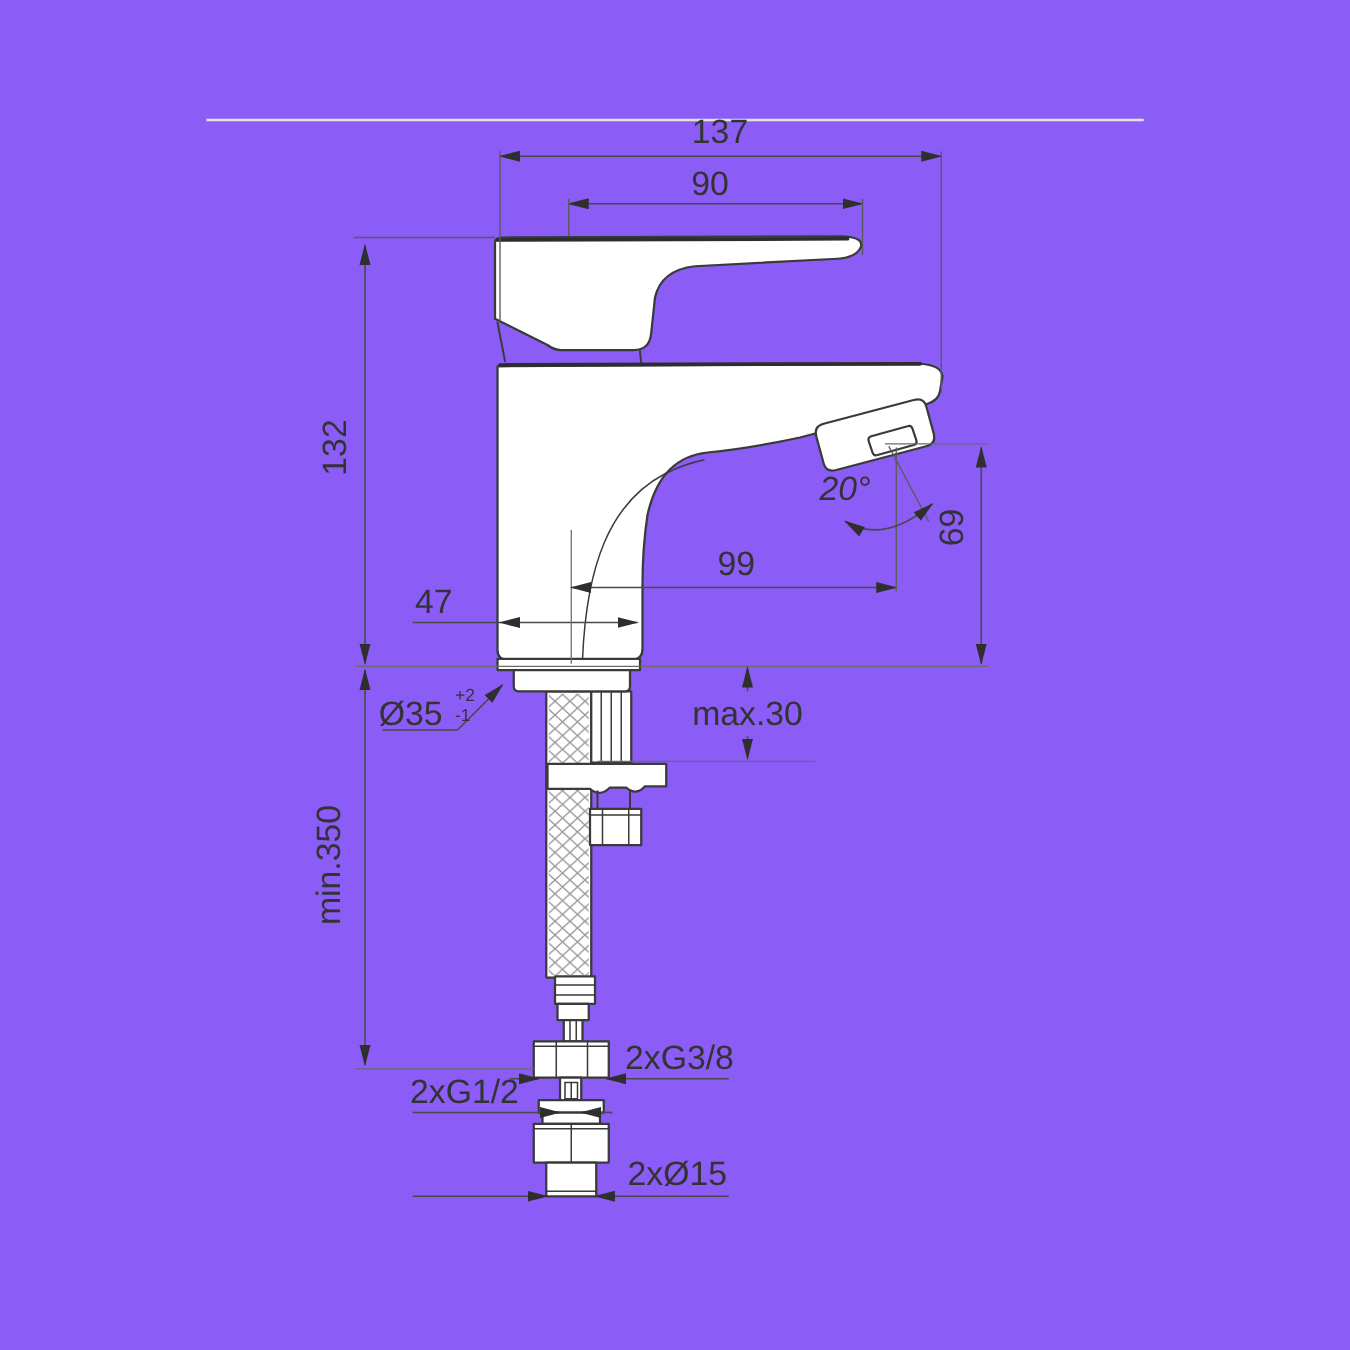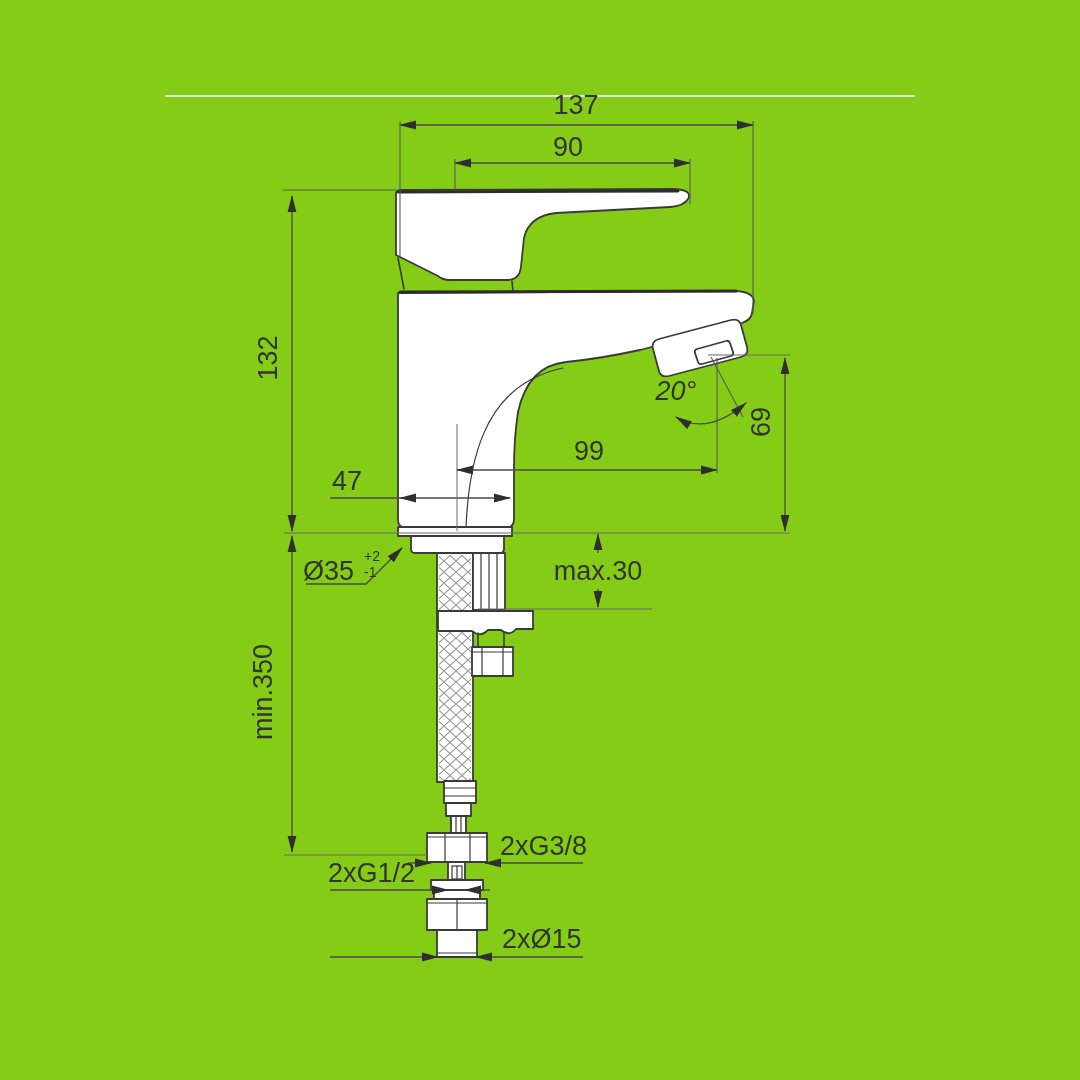--- a/index.html
+++ b/index.html
@@ -1,16 +1,16 @@
 <!DOCTYPE html>
 <html><head>
 <meta charset="utf-8">
 <style>
   html,body{margin:0;padding:0;background:#fff;}
-  .canvas{position:relative;width:1080px;height:1080px;background:#84cc16;overflow:hidden;
+  .canvas{position:relative;width:1080px;height:1080px;background:#8b5cf6;overflow:hidden;
           font-family:"Liberation Sans", sans-serif;}
   svg{position:absolute;left:0;top:0;}
   .part{fill:#ffffff;stroke:#3a3a3a;stroke-width:1.8;stroke-linejoin:round;stroke-linecap:round;}
   .part-thin{fill:none;stroke:#3a3a3a;stroke-width:1.2;stroke-linecap:round;}
   .part-line{fill:none;stroke:#3a3a3a;stroke-width:1.6;stroke-linecap:round;}
   .part-heavy{fill:none;stroke:#2d2d2d;stroke-width:3;stroke-linecap:round;}
   .dim{stroke:#4a4a4a;stroke-width:1.3;fill:none;}
   .ext{stroke:#5a5a5a;stroke-width:1.1;fill:none;}
   .ref{stroke:#6a6a6a;stroke-width:1;fill:none;}
   .faint{stroke:#e2e2e2;stroke-width:2;fill:none;}

